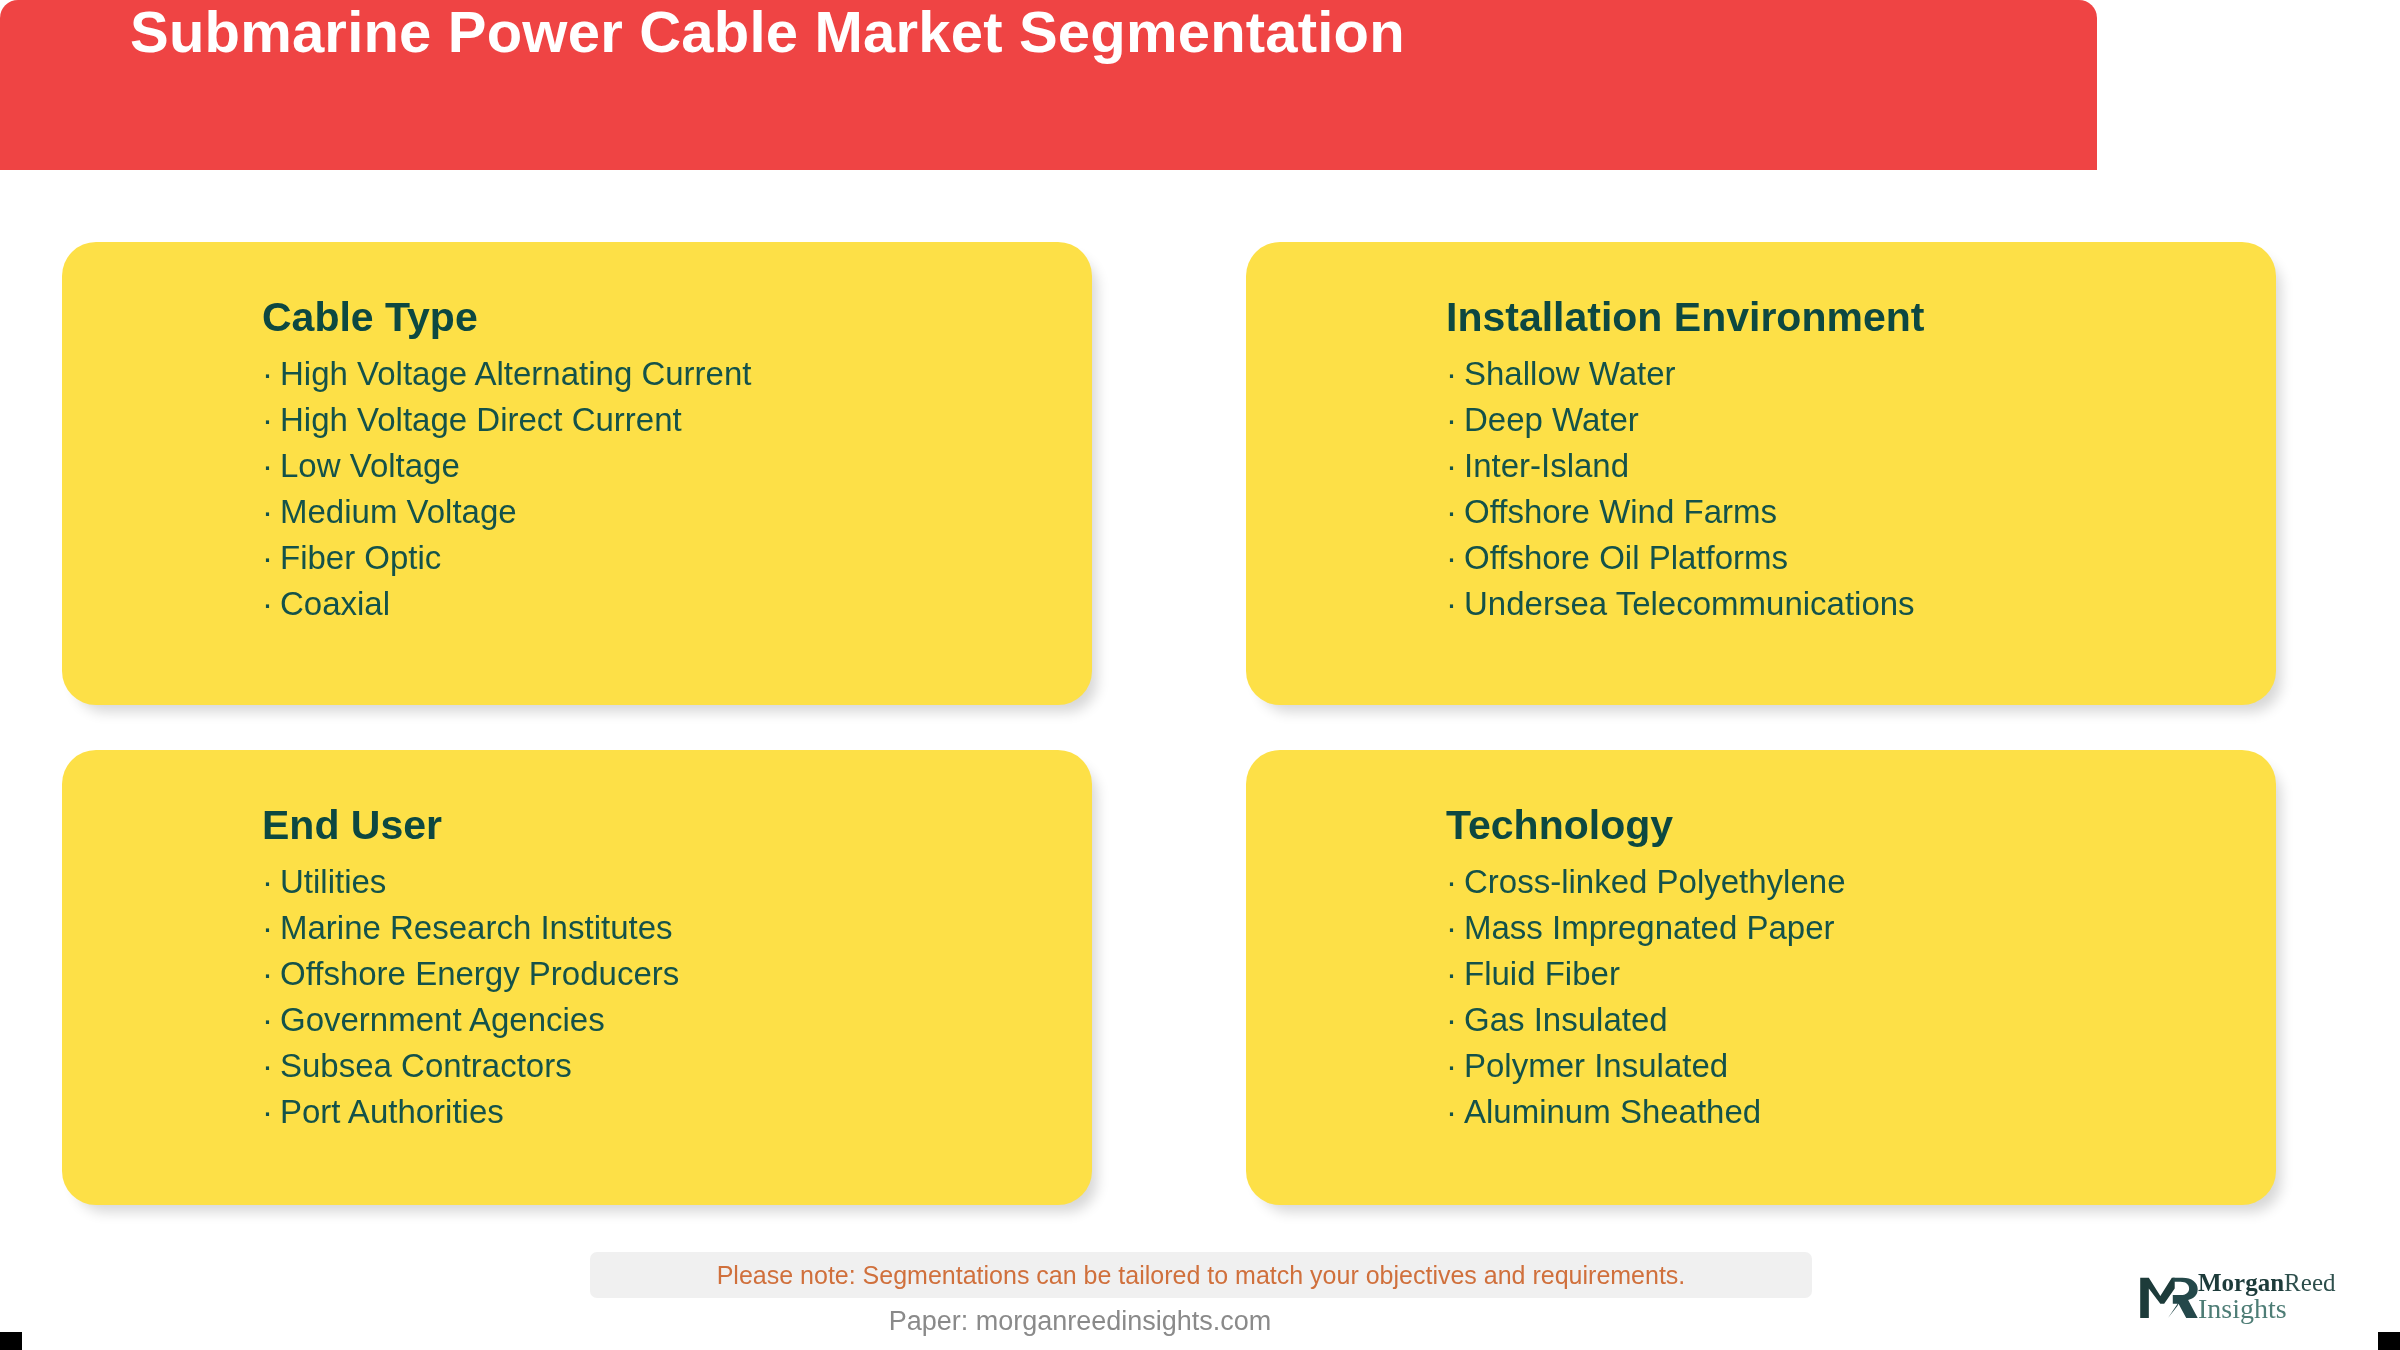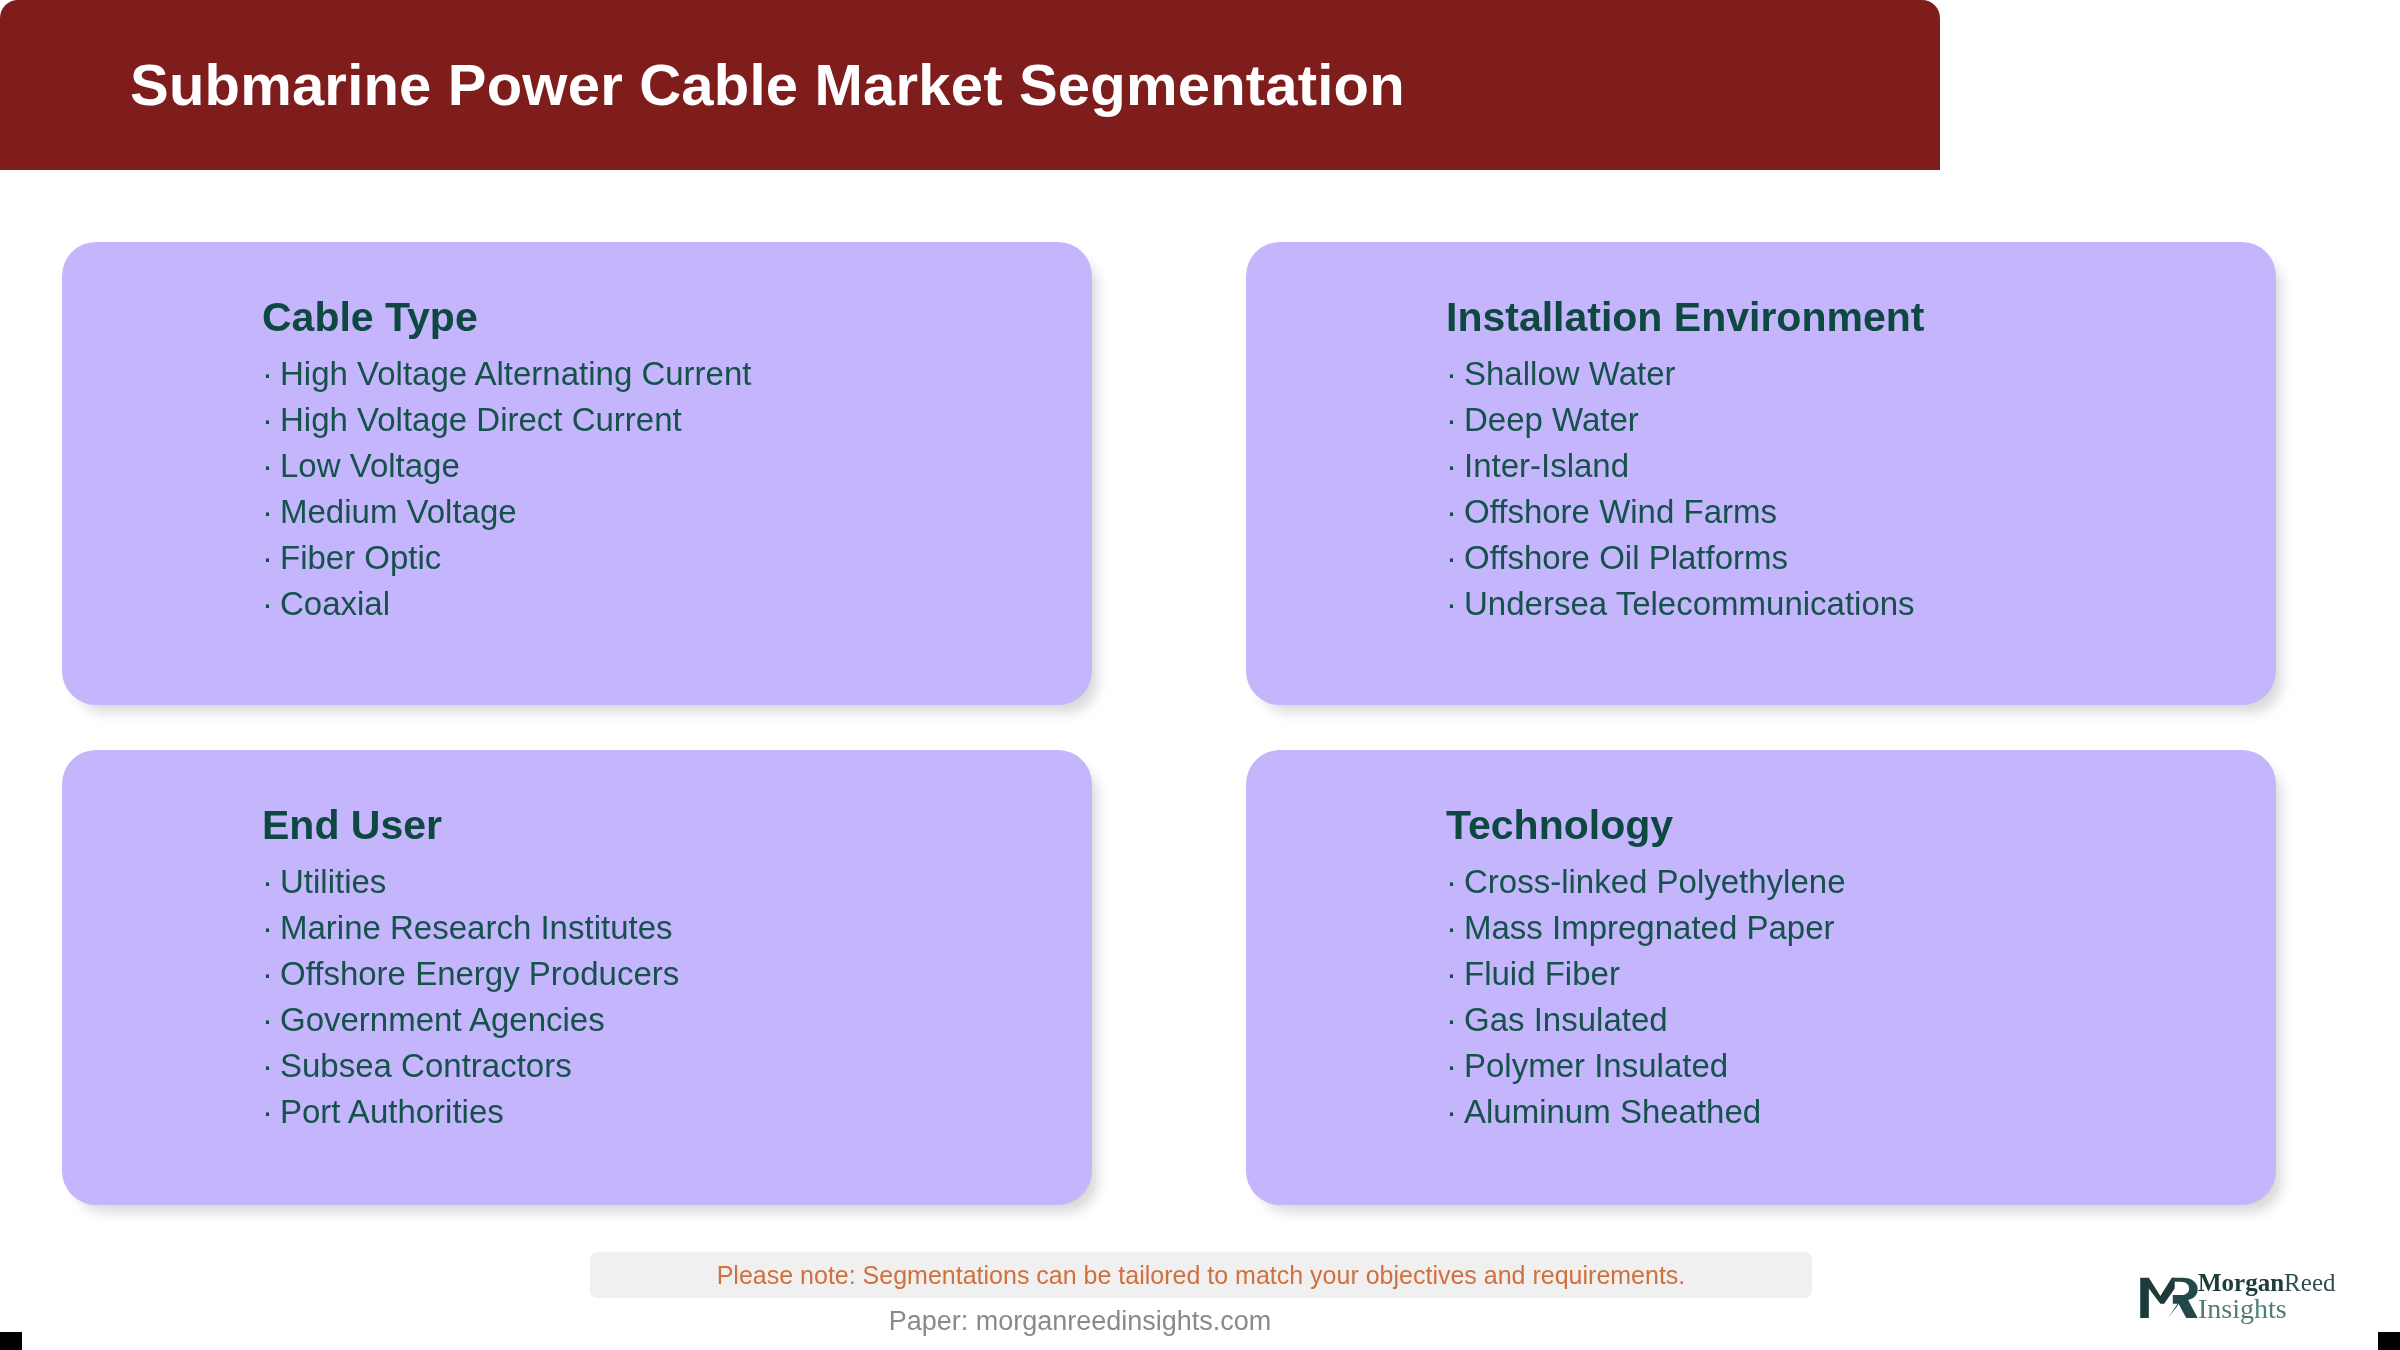--- a/index.html
+++ b/index.html
@@ -17,27 +17,26 @@
     width: 2400px;
     height: 1350px;
     background: #ffffff;
   }
 
   
   .header {
     position: absolute;
     left: 0;
     top: 0;
-    width: 1940px;
+    width: 2097px;
     height: 170px;
-    background: #7f1d1d;
+    background: #ef4444;
     border-top-left-radius: 18px;
     border-top-right-radius: 18px;
     display: flex;
-    align-items: center;
   }
 
   .header-title {
     margin-left: 130px;
     color: #ffffff;
     font-size: 58px;
     font-weight: bold;
     letter-spacing: 0.2px;
     line-height: 1.1;
     white-space: nowrap;
@@ -52,21 +51,21 @@
     height: 963px;
     display: grid;
     grid-template-columns: 1030px 1030px;
     grid-template-rows: 463px 455px;
     column-gap: 154px;
     row-gap: 45px;
   }
 
   .card {
     position: relative;
-    background: #c4b5fd;
+    background: #fde047;
     border-radius: 34px;
     box-shadow: 9px 11px 13px -4px rgba(0, 0, 0, 0.16);
     padding: 52px 60px 40px 60px;
     overflow: hidden;
   }
 
   .card-inner {
     padding-left: 140px;
   }
   .card.right .card-inner { padding-left: 140px; }

